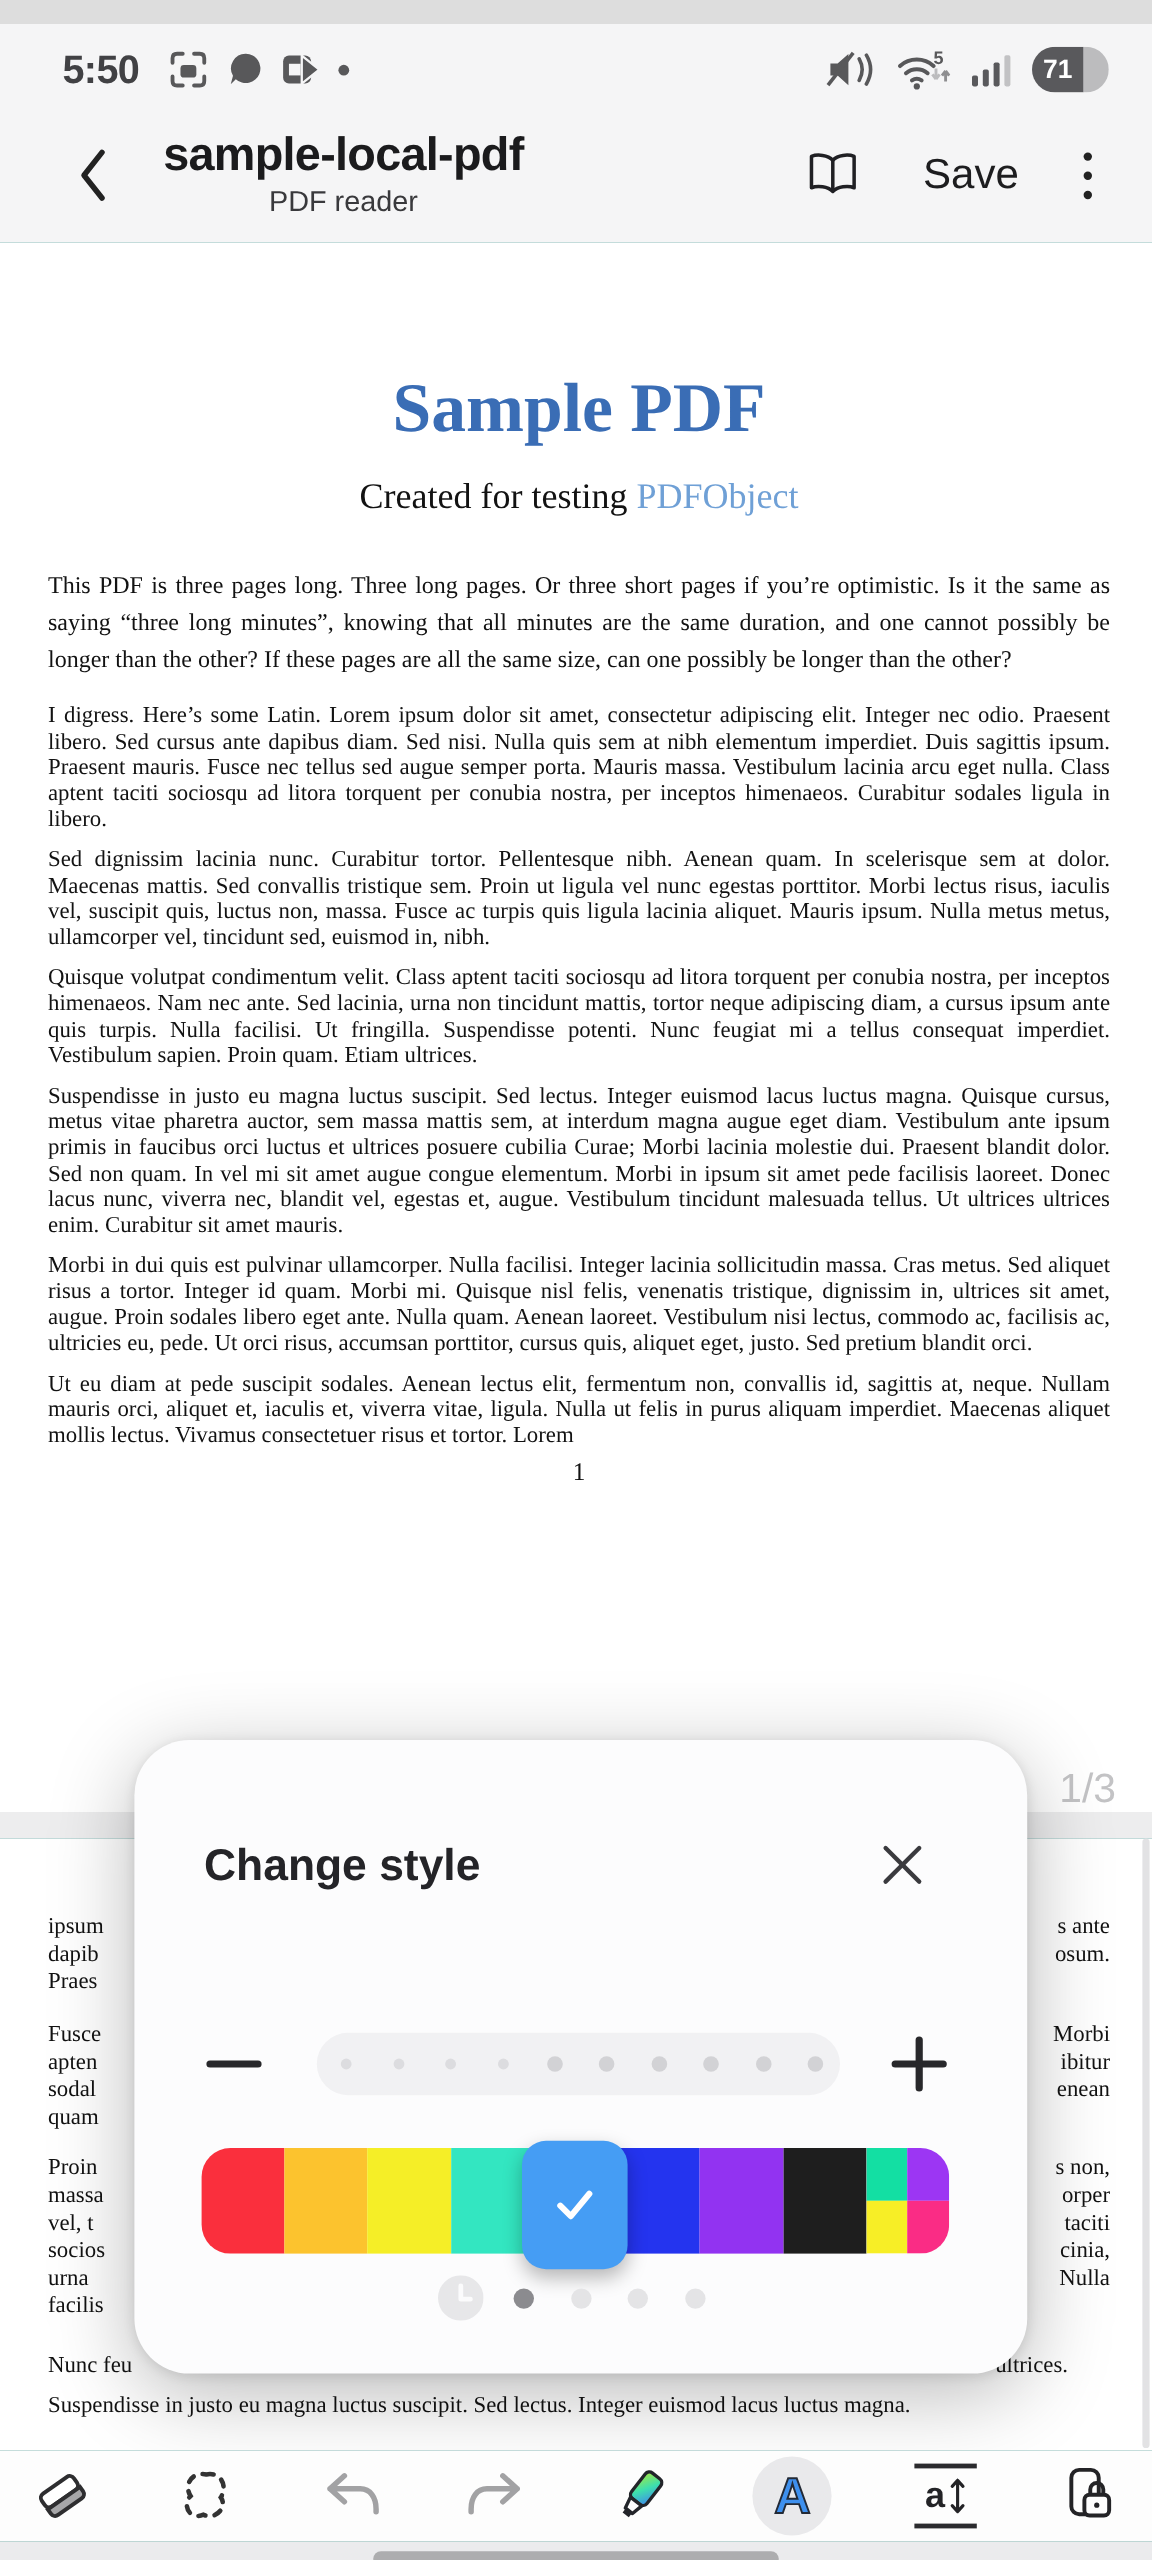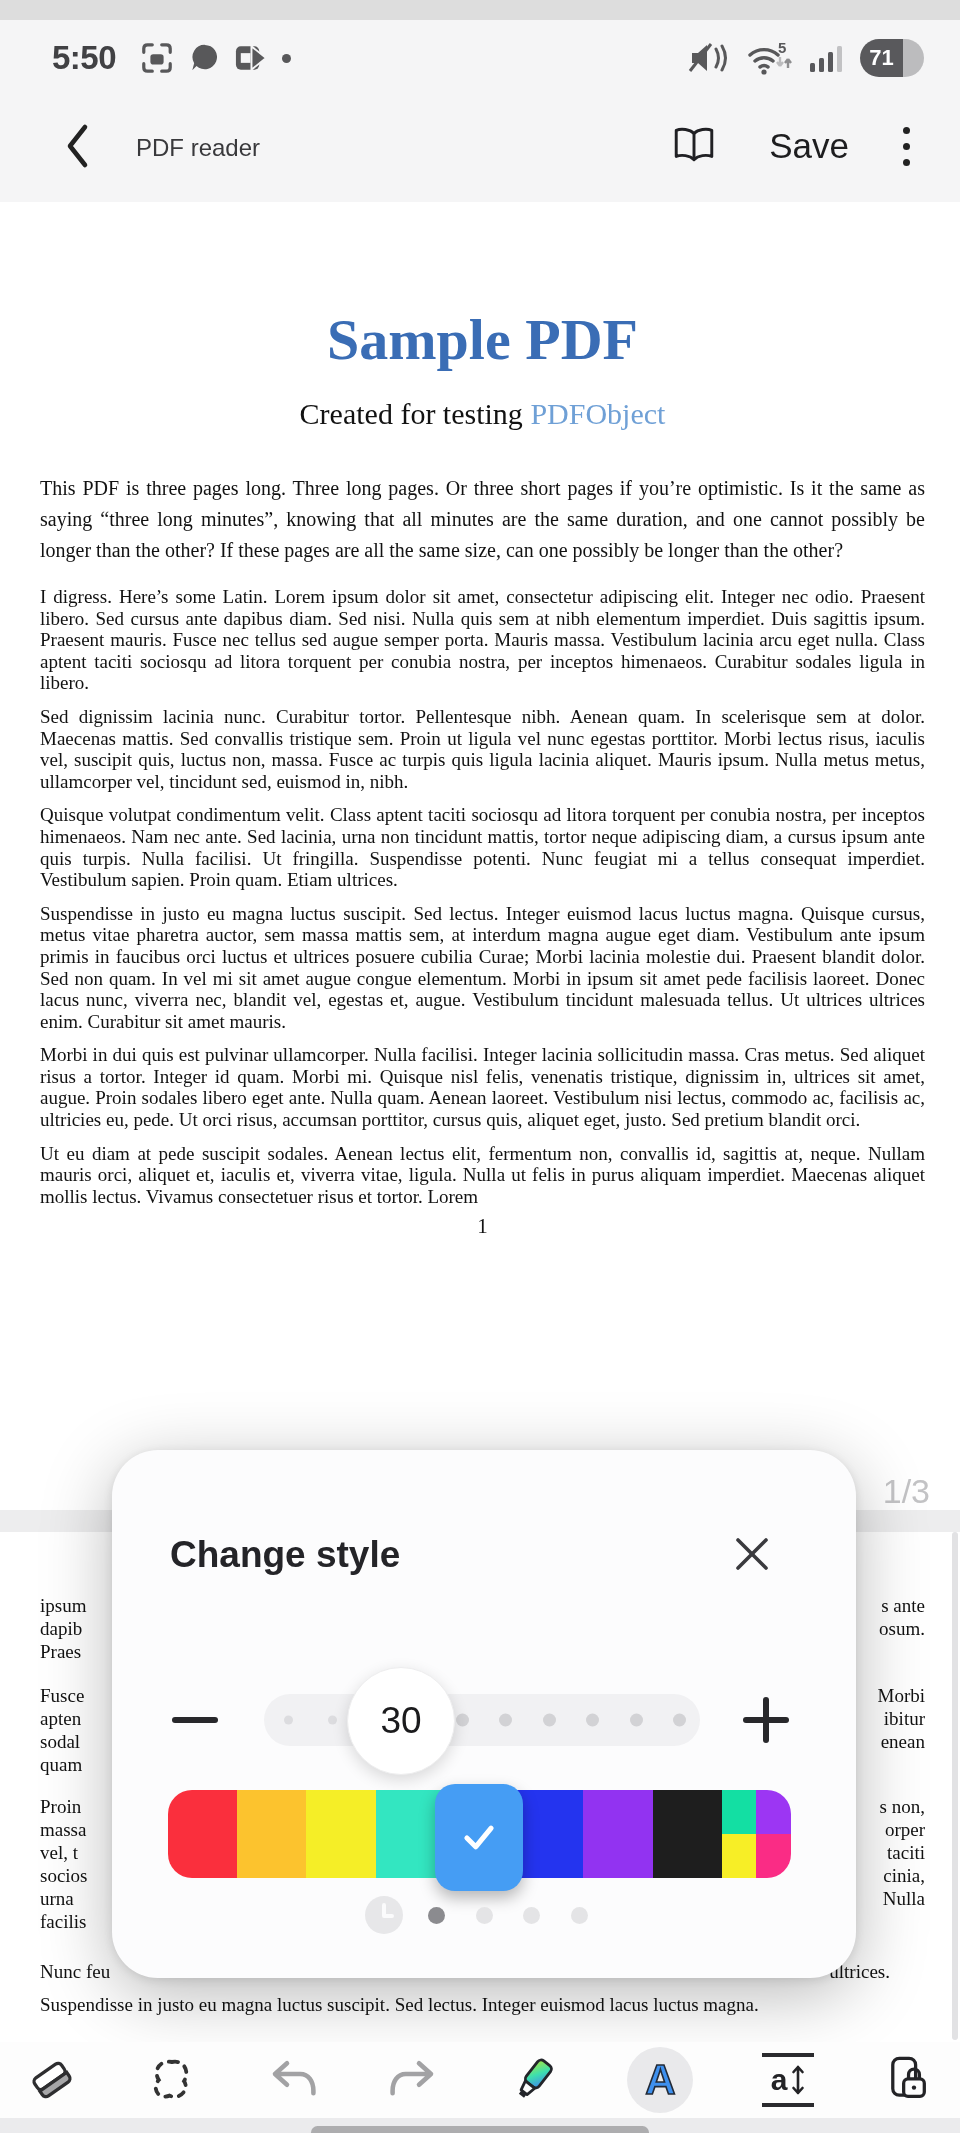--- a/index.html
+++ b/index.html
@@ -142,20 +142,21 @@
           <span class="bat-light"></span>
         </span>
       </span>
     </div>
 
     <div class="app-header">
       <svg width="26" height="48" viewBox="0 0 26 48">
         <polyline points="21,5 6,24 21,43" fill="none" stroke="#222" stroke-width="4.6" stroke-linecap="round" stroke-linejoin="round"></polyline>
       </svg>
       <span class="title-wrap">
+        <div class="doc-title">sample-local-pdf</div>
         <div class="doc-sub">PDF reader</div>
       </span>
       <svg class="hdr-book" width="46" height="42" viewBox="0 0 44 40">
         <path d="M22,8 C18,4 10,3 5,5 V30 C10,28 18,29 22,33 C26,29 34,28 39,30 V5 C34,3 26,4 22,8 Z" fill="none" stroke="#202024" stroke-width="2.8" stroke-linejoin="round"></path>
         <line x1="22" y1="8" x2="22" y2="33" stroke="#202024" stroke-width="2.8"></line>
       </svg>
       <span class="save-btn">Save</span>
       <span class="overflow">
           <i></i>
           <i></i>
@@ -242,21 +243,20 @@
       <span class="tdot sm" style="left:64px"></span>
       <span class="tdot sm" style="left:107px"></span>
       <span class="tdot sm" style="left:151px"></span>
       <span class="tdot lg" style="left:192px"></span>
       <span class="tdot lg" style="left:235px"></span>
       <span class="tdot lg" style="left:279px"></span>
       <span class="tdot lg" style="left:322px"></span>
       <span class="tdot lg" style="left:366px"></span>
       <span class="tdot lg" style="left:409px"></span>
     </div>
-    <div class="size-bubble">30</div>
     <div class="btn-plus">
         <span class="hbar"></span>
         <span class="vbar"></span>
       </div>
 
     <div class="swatch-row">
       <div class="swatch" style="background-color: rgb(250, 47, 61);"></div>
       <div class="swatch" style="background-color: rgb(252, 195, 46);"></div>
       <div class="swatch" style="background-color: rgb(245, 238, 39);"></div>
       <div class="swatch" style="background-color: rgb(51, 230, 193);"></div>

